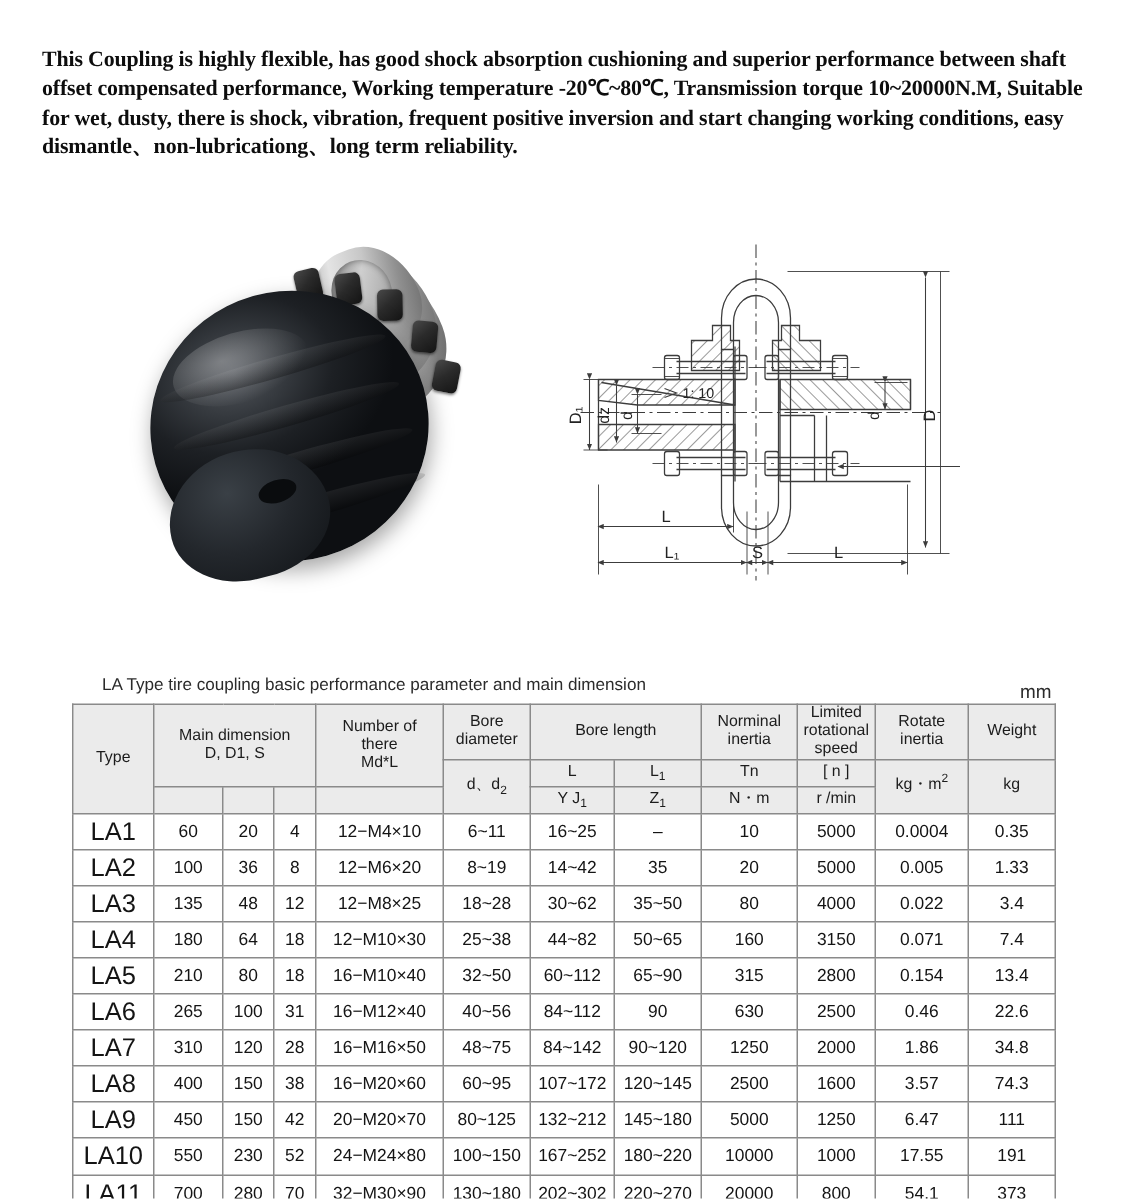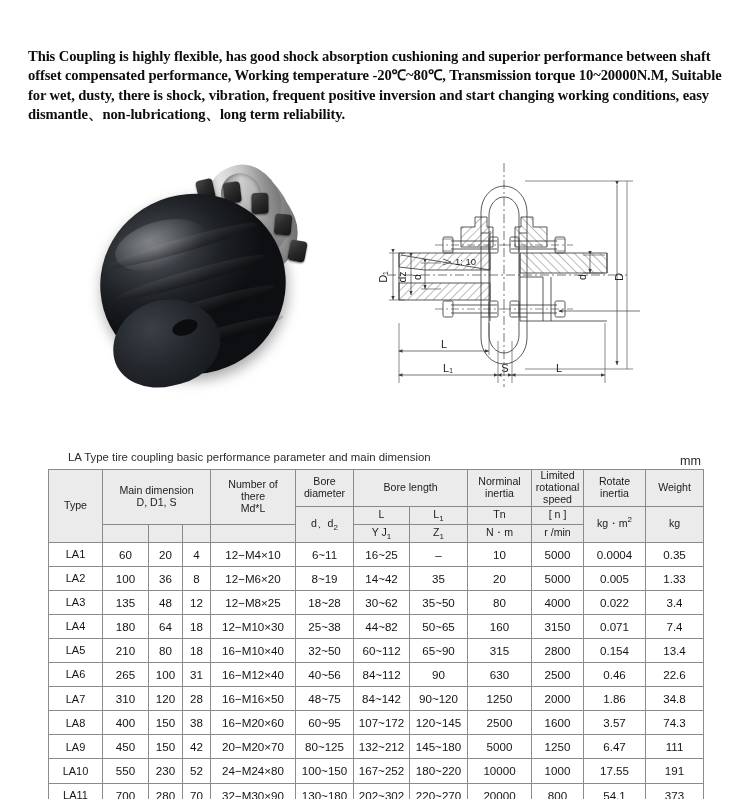--- a/index.html
+++ b/index.html
@@ -13,21 +13,21 @@
     position: relative;
     font-family: "Liberation Sans", sans-serif;
     color: #1a1a1a;
     overflow: hidden;
   }
 
   
   #intro-paragraph {
     position: absolute;
     left: 28px;
-    top: 47px;
+    top: 31px;
     width: 700px;
     font-family: "Liberation Serif", serif;
     font-size: 14.6px;
     font-weight: 700;
     line-height: 19.4px;
     color: #0d0d0d;
     letter-spacing: -0.1px;
     text-align: left;
   }
 
@@ -201,21 +201,21 @@
     font-size: 10.6px;
     color: #1c1c1c;
   }
   #spec-table thead th.tall { height: 33px; }
   #spec-table thead th.sub  { height: 17px; }
   #spec-table tbody td {
     height: 23.1px;
     font-size: 11.6px;
     white-space: nowrap;
   }
-  #spec-table tbody td.type-cell { font-size: 11px; }
+  #spec-table tbody td.type-cell { font-size: 17px; }
   .sub-idx {
     font-size: 8px;
     vertical-align: sub;
     line-height: 0;
   }
   .sup-idx {
     font-size: 8px;
     vertical-align: super;
     line-height: 0;
   }

